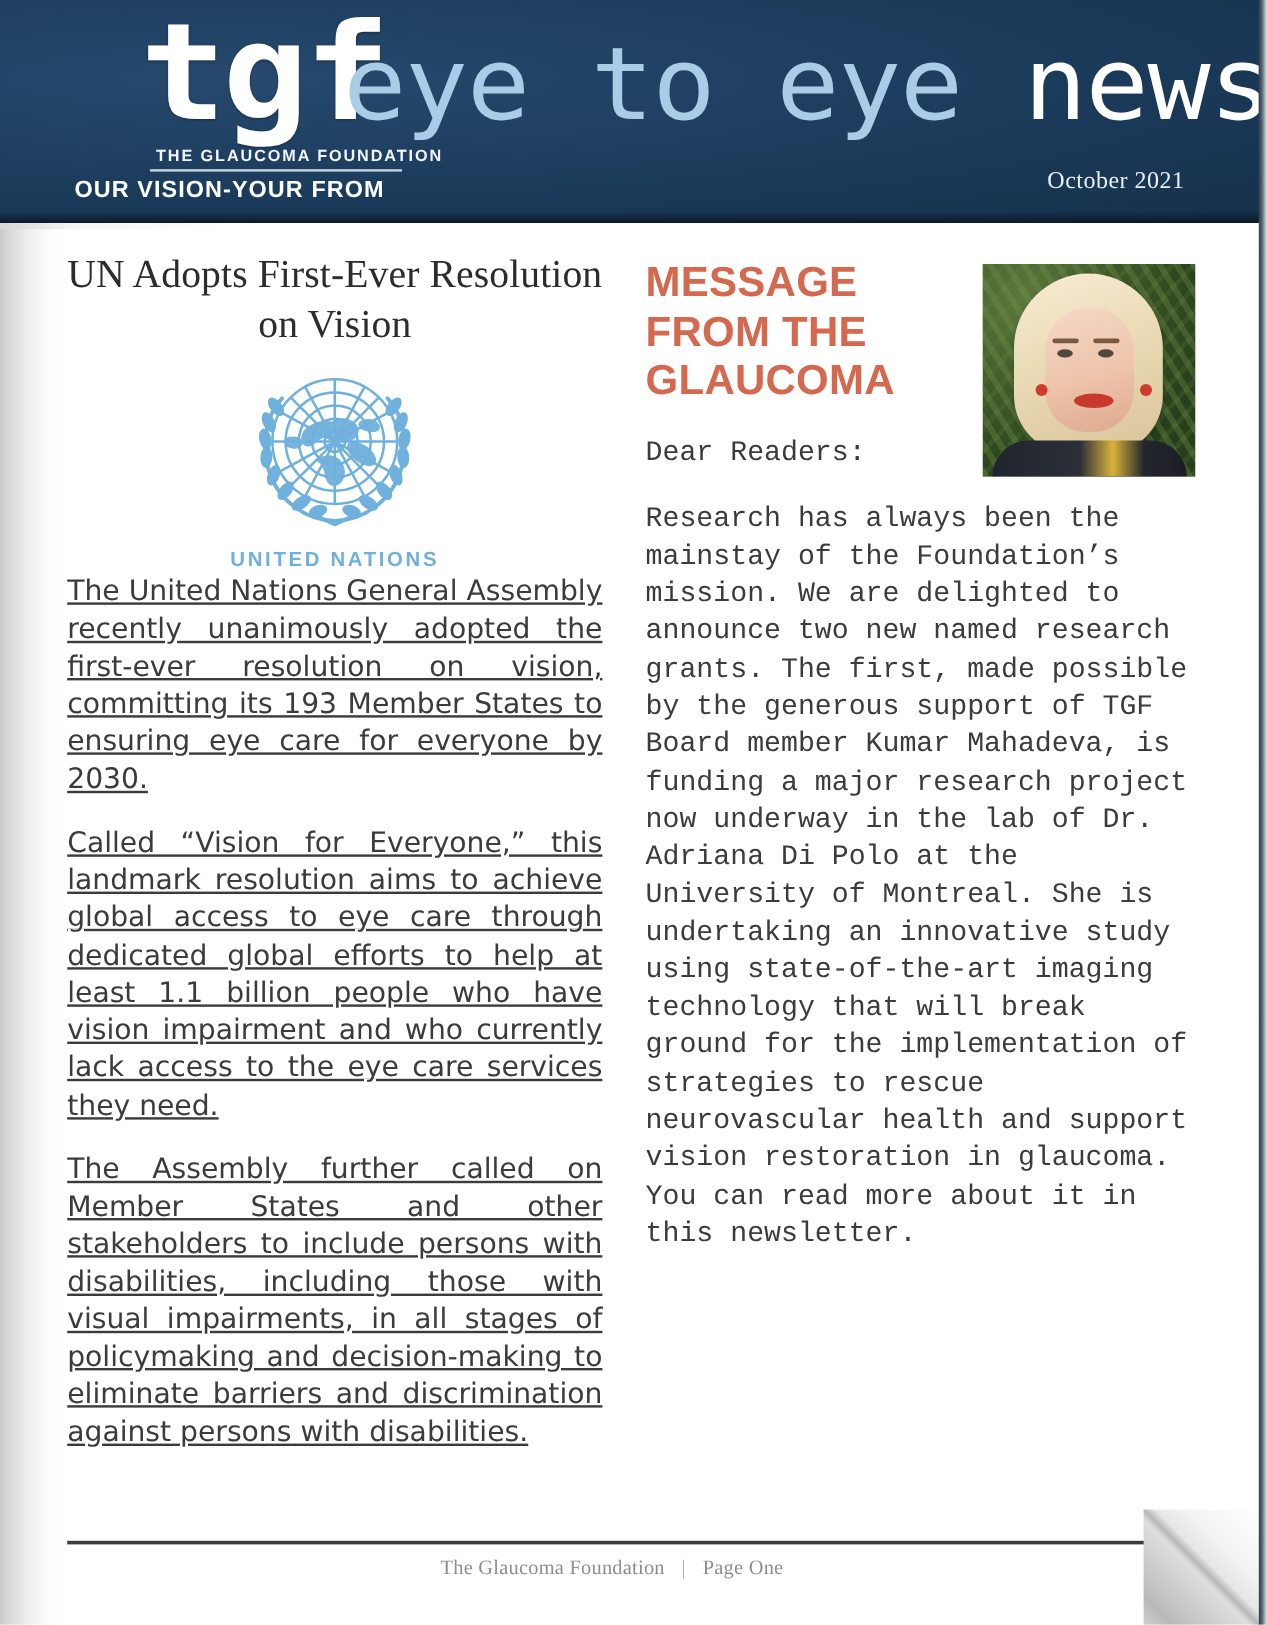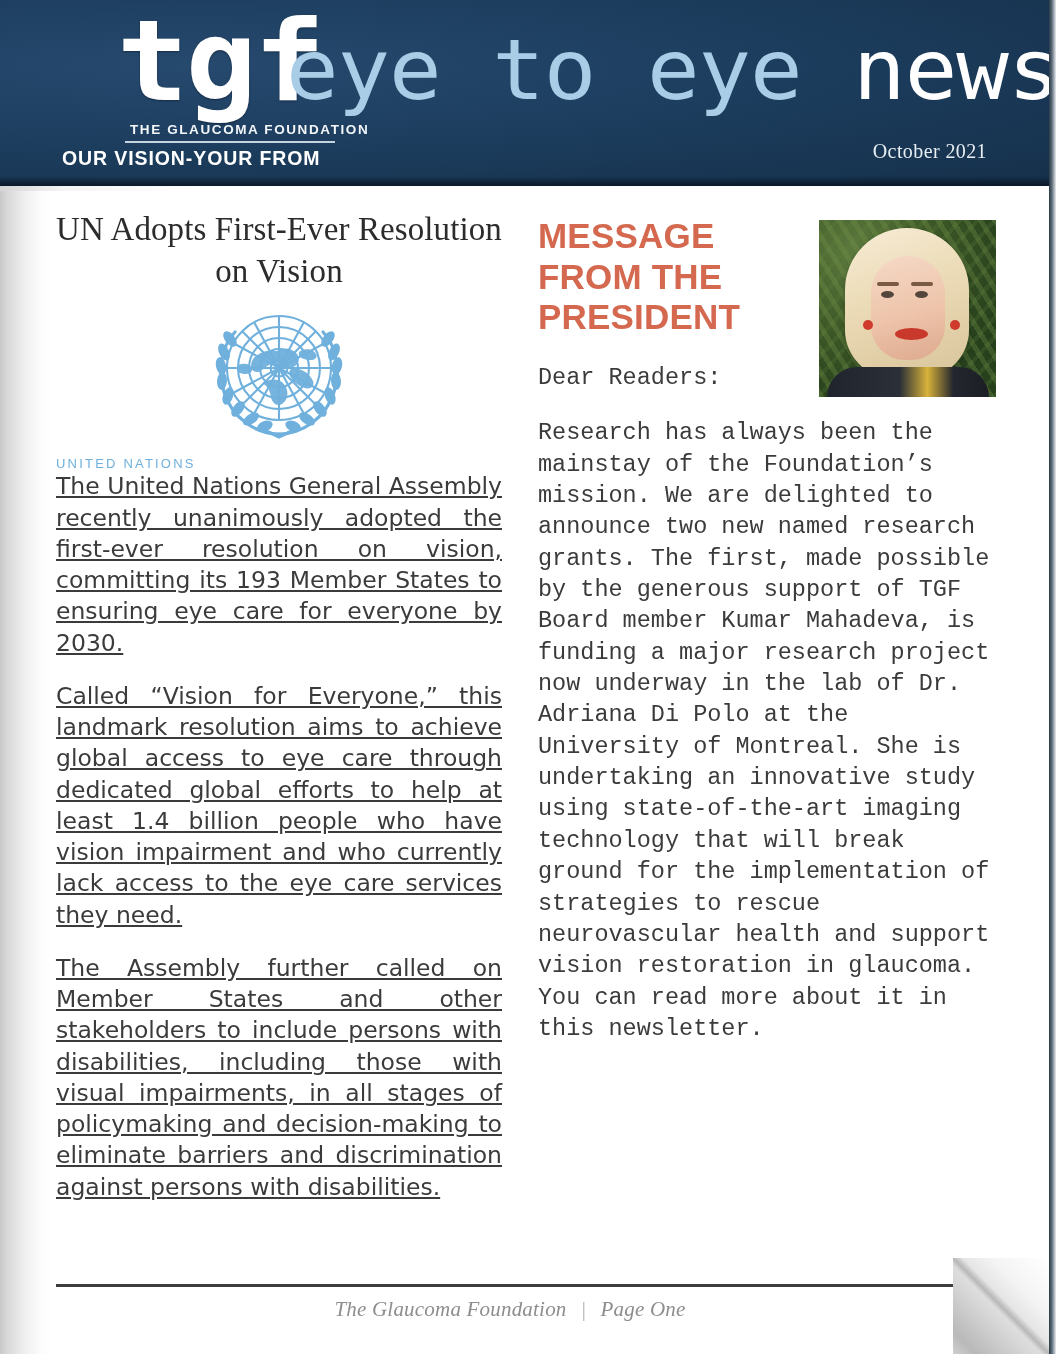--- a/index.html
+++ b/index.html
@@ -170,24 +170,24 @@
     margin: 0 0 6px 0;
     letter-spacing: .1px;
   }
 
   .un-logo-wrap {
     width: 100%;
     text-align: center;
     margin: 14px 0 2px 0;
   }
   .un-caption {
-    text-align: left;
+    text-align: center;
     color: #6fb0dd;
-    font-size: 13px;
-    font-weight: normal;
+    font-size: 17px;
+    font-weight: bold;
     letter-spacing: 2.2px;
     margin-top: -4px;
   }
 
   .body-left p {
     margin: 0 0 22px 0;
     font-size: 23.5px;
     line-height: 1.33;
     color: #3b3b3b;
     text-align: justify;
@@ -312,25 +312,24 @@
     height: 3px;
     background: #3d3d3d;
     z-index: 10;
   }
   .footer-text {
     position: absolute;
     left: 0; top: 1297px;
     width: 1020px;
     text-align: center;
     font-family: "Liberation Serif", "DejaVu Serif", serif;
-    font-size: 21px;
+    font-size: 17px;
     color: #8d8d8d;
     letter-spacing: .2px;
     z-index: 10;
-    font-style: italic;
   }
   .footer-text .sep { padding: 0 14px; color: #b0b0b0; }
 
   
   .page-curl {
     position: absolute;
     right: 7px; bottom: 0;
     width: 96px; height: 96px;
     background: linear-gradient(225deg, #ffffff 0%, #f4f4f4 30%, #d6d6d6 62%, #b9b9b9 88%, #cfcfcf 100%);
     z-index: 30;
@@ -422,28 +421,28 @@
             <ellipse cx="113" cy="113" rx="5" ry="9" transform="rotate(-55 113 113)"></ellipse>
             <ellipse cx="99" cy="120" rx="5" ry="8" transform="rotate(-70 99 120)"></ellipse>
           </g>
         </svg>
       </div>
 
       <div class="un-caption">UNITED NATIONS</div>
 
       <div class="body-left">
         <p>The United Nations General Assembly recently unanimously adopted the first-ever resolution on vision, committing its 193 Member States to ensuring eye care for everyone by 2030.</p>
-        <p>Called “Vision for Everyone,” this landmark resolution aims to achieve global access to eye care through dedicated global efforts to help at least 1.4 billion people who have vision impairment and who currently lack access to the eye care services they need.</p>
+        <p>Called “Vision for Everyone,” this landmark resolution aims to achieve global access to eye care through dedicated global efforts to help at least 1.1 billion people who have vision impairment and who currently lack access to the eye care services they need.</p>
         <p>The Assembly further called on Member States and other stakeholders to include persons with disabilities, including those with visual impairments, in all stages of policymaking and decision-making to eliminate barriers and discrimination against persons with disabilities.</p>
       </div>
     </div>
 
     <div class="col-right">
 
-      <h2 class="pres-head">MESSAGE FROM THE PRESIDENT</h2>
+      <h2 class="pres-head">MESSAGE FROM THE GLAUCOMA</h2>
 
       <div class="pres-photo">
         <div class="photo-bg"></div>
         <div class="photo-hair"></div>
         <div class="photo-face"></div>
         <div class="photo-brow l"></div>
         <div class="photo-brow r"></div>
         <div class="photo-eye l"></div>
         <div class="photo-eye r"></div>
         <div class="photo-lips"></div>

